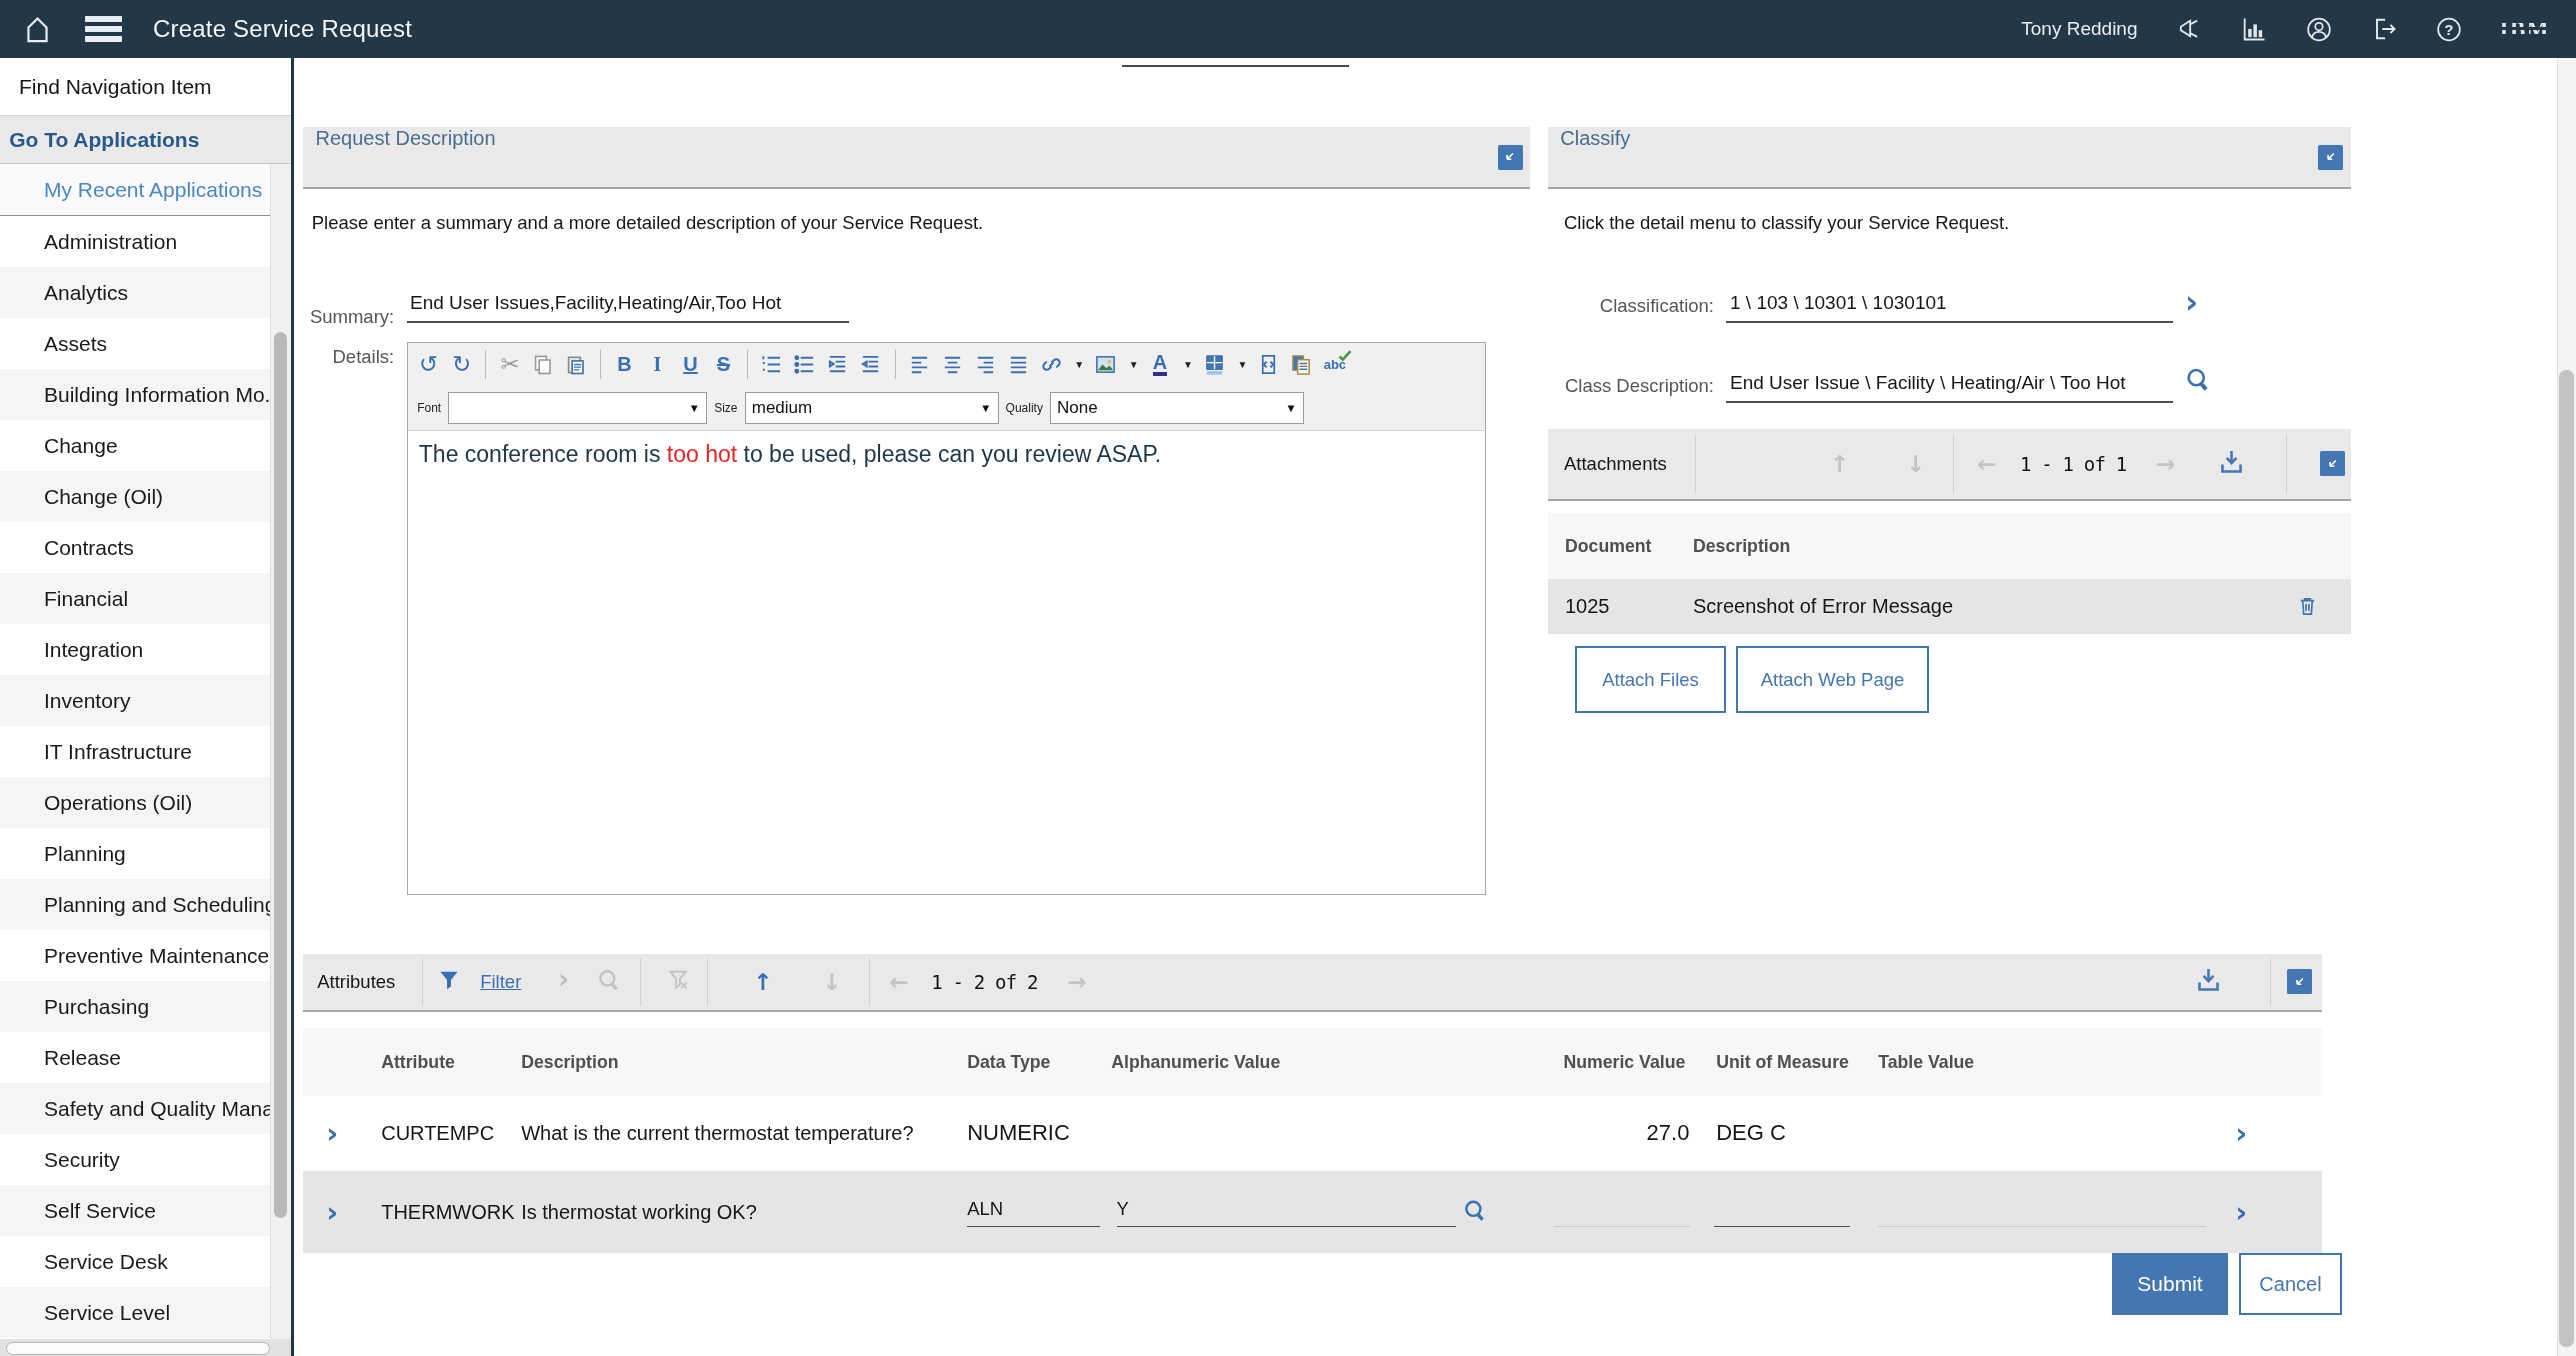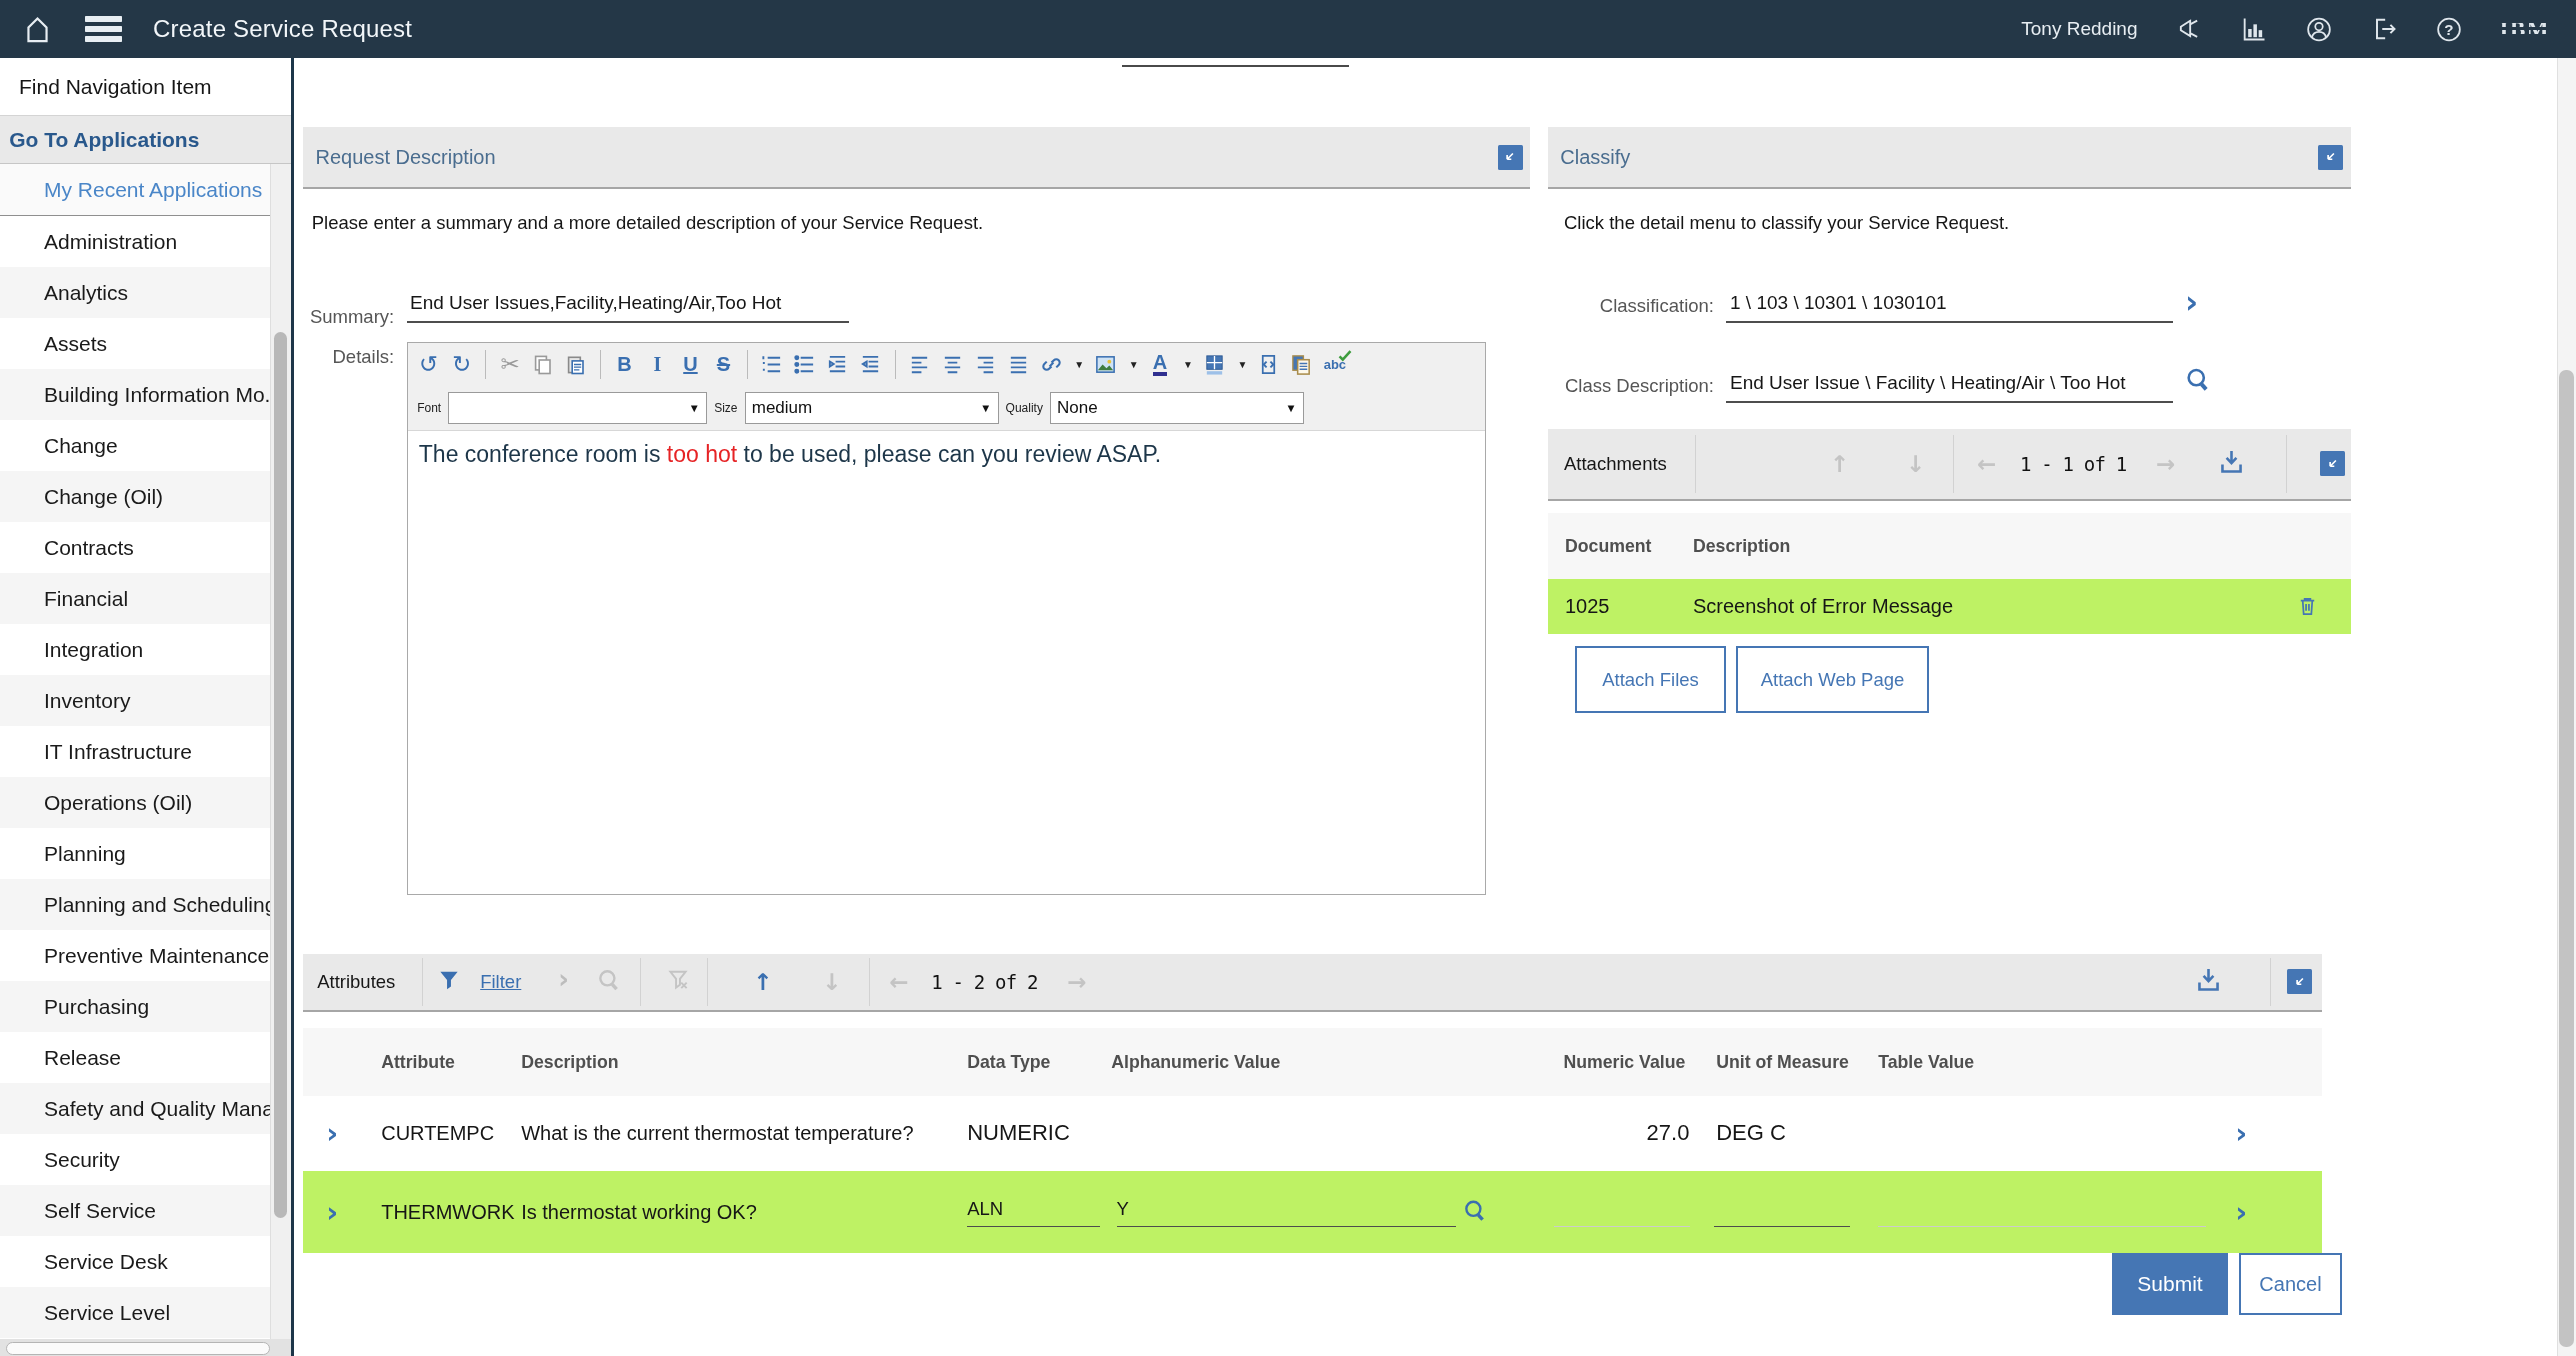--- a/index.html
+++ b/index.html
@@ -34,21 +34,21 @@
   .v-scroll{position:absolute;top:106px;bottom:17.7px;right:0;width:20px;background:#f0f0f0;border-left:0.8px solid #dedede;}
   .v-thumb{position:absolute;left:3.1px;width:13px;border-radius:7.7px;background:#b8b8b8;top:168px;height:886px;}
   .h-scroll{position:absolute;bottom:0;left:0;right:0;height:17.7px;background:#e2e2e2;}
   .h-thumb{position:absolute;top:2.3px;left:6.2px;width:262px;height:11.6px;background:#fbfbfb;border:0.8px solid #b5b5b5;border-radius:7px;}
   .side-divider{position:absolute;top:58px;left:291px;width:3.1px;bottom:0;background:#1d3649;}
 
   
   .main{position:absolute;top:58px;left:294px;right:0;bottom:0;background:#fff;}
   .remnant{position:absolute;background:#4a4a4a;height:2.3px;}
 
-  .band{position:absolute;background:#e9e9e9;border-bottom:2.3px solid #a6a6a6;display:flex;align-items:center;}
+  .band{position:absolute;background:#e9e9e9;border-bottom:2.3px solid #a6a6a6;display:flex;}
   .band .band-title{margin-left:12.3px;font-size:20px;color:#4a6d8f;}
   .min-btn{position:absolute;right:7.7px;top:17.7px;width:25px;height:25px;background:#4576b4;border-radius:1.5px;
            display:flex;align-items:center;justify-content:center;cursor:pointer;}
 
   .instruction{position:absolute;font-size:18.5px;color:#161616;}
   .field-label{position:absolute;font-size:18.5px;color:#565656;text-align:right;line-height:23px;}
   .field-value{position:absolute;font-size:19px;color:#161616;line-height:23px;white-space:nowrap;}
   .underline{position:absolute;height:1.5px;background:#4d4d4d;}
 
   .chev{font-size:32px;font-weight:700;color:#3a6fb0;line-height:1;font-family:"DejaVu Sans",sans-serif;}
@@ -85,21 +85,21 @@
   .pag-text{font-size:19px;color:#111;font-family:"DejaVu Sans Mono",monospace;letter-spacing:-0.8px;}
   .link{font-size:18.5px;color:#3a6fb0;text-decoration:underline;cursor:pointer;}
 
   
   .grid-row{position:absolute;display:grid;align-items:center;}
   .attach-grid{grid-template-columns:145px 570px 88px;}
   .attr-grid{grid-template-columns:78px 140px 446px 144px 443px 146px 178px 328px 116px;}
   .th{font-size:17.7px;font-weight:700;color:#4f4f4f;white-space:nowrap;}
   .td{font-size:20px;color:#161616;white-space:nowrap;}
   .td.small{font-size:22px;}
-  .sel-row{background:#bef264;}
+  .sel-row{background:#e5e5e5;}
   .hdr-row{background:#f7f7f7;}
   .inp{display:inline-block;border-bottom:1.5px solid #4d4d4d;height:28px;font-size:18.5px;color:#161616;vertical-align:bottom;}
   .inp.light{border-bottom-color:#cccccc;}
 
   
   .btn-outline{position:absolute;background:#fff;border:2.3px solid #4576b4;color:#4576b4;font-size:18.5px;
                display:flex;align-items:center;justify-content:center;cursor:pointer;box-sizing:border-box;}
   .btn-fill{position:absolute;background:#4576b4;color:#fff;font-size:21px;display:flex;align-items:center;
             justify-content:center;cursor:pointer;}
 

